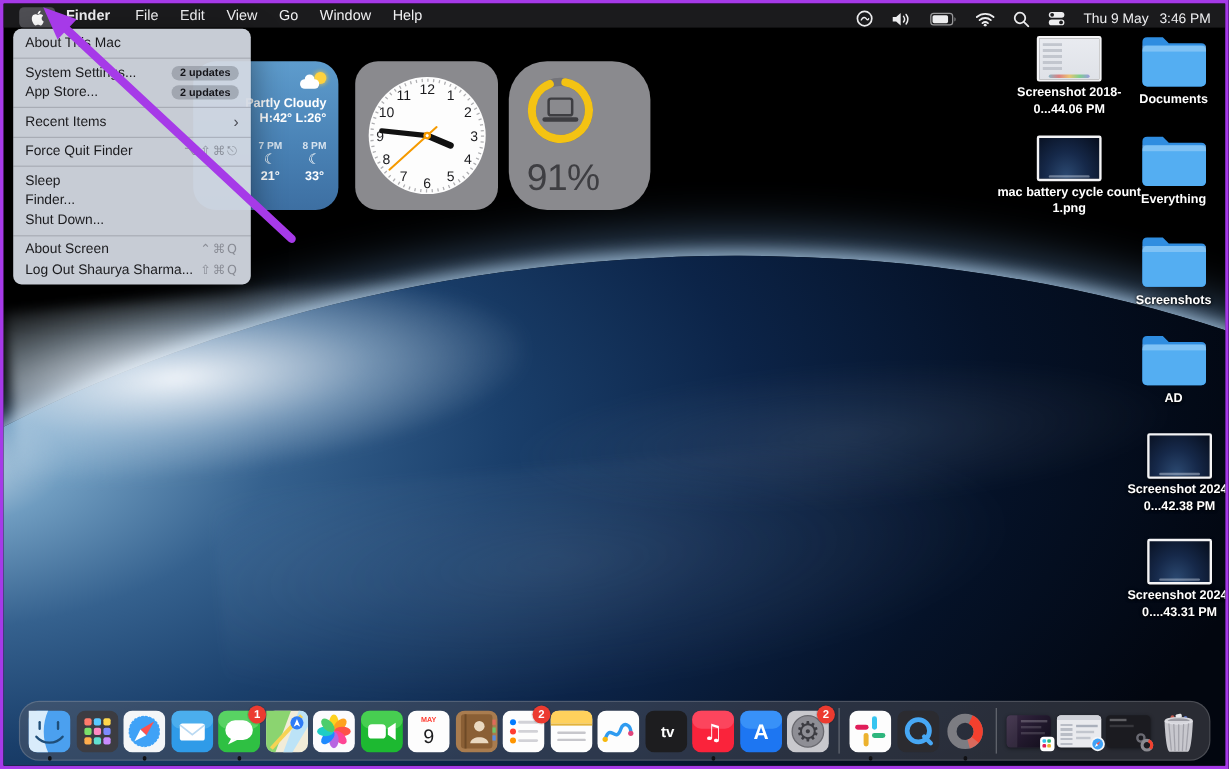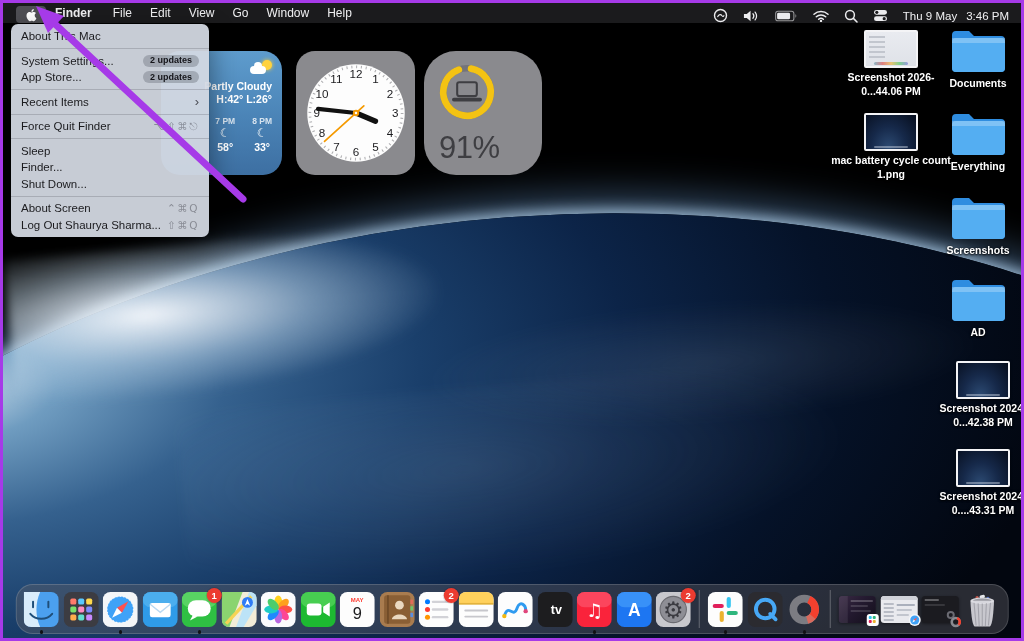--- a/index.html
+++ b/index.html
@@ -230,21 +230,21 @@
     <div class="w-sun">
       <span class="sun"></span>
         <span class="cl"></span>
     </div>
     <div class="w-cond">Partly Cloudy</div>
     <div class="w-hilo">H:42° L:26°</div>
     <div class="w-hours">
       <div class="w-col">
         <div class="w-t">7 PM</div>
         <div class="w-m">☾</div>
-        <div class="w-d">58°</div>
+        <div class="w-d">21°</div>
       </div>
       <div class="w-col">
         <div class="w-t">8 PM</div>
         <div class="w-m">☾</div>
         <div class="w-d">33°</div>
       </div>
     </div>
   </div>
 
   <div class="widget w-clock">
@@ -280,21 +280,21 @@
       <rect x="20.5" y="20.5" width="19" height="13.5" rx="2" fill="none" stroke="#3e3e42" stroke-width="2"></rect>
       <rect x="15.5" y="35.5" width="29" height="3.6" rx="1.8" fill="#3e3e42"></rect>
     </svg>
     <div class="batt-pct">91%</div>
   </div>
 
   <div class="dicon" style="left:826px; top:27px;">
     <div class="art">
         <div class="thumb light"></div>
       </div>
-    <div class="dlabel">Screenshot 2026-0...44.06 PM</div>
+    <div class="dlabel">Screenshot 2018-0...44.06 PM</div>
   </div>
   <div class="dicon" style="left:913px; top:25px;">
     <div class="art">
       <svg width="58" height="46" viewBox="0 0 58 46">
         <path d="M3 7 q0-4 4-4 h13 l5 5 h27 q4 0 4 4 v28 q0 4-4 4 H7 q-4 0-4-4 z" fill="#2f8de0"></path>
         <rect x="3" y="10" width="53" height="34" rx="4" fill="#54aef2"></rect>
         <rect x="3" y="10" width="53" height="5" fill="rgba(255,255,255,.25)"></rect>
       </svg>
     </div>
     <div class="dlabel">Documents</div>

